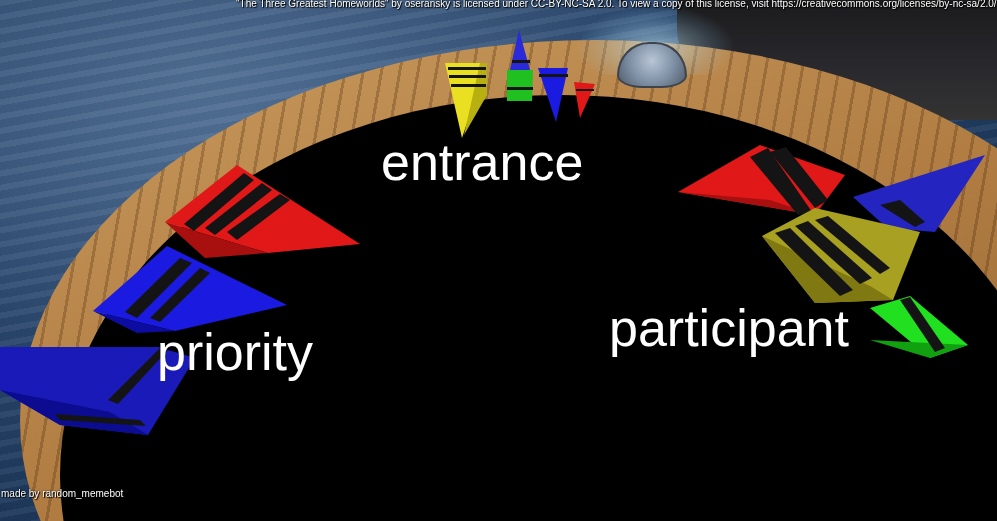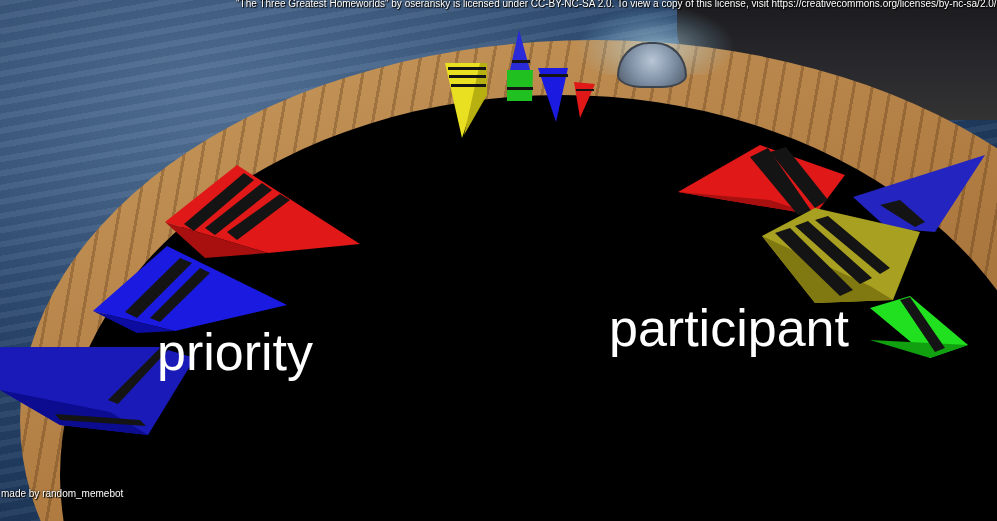--- a/index.html
+++ b/index.html
@@ -103,18 +103,19 @@
       <polygon points="795,226 808,221 872,278 860,284" fill="#141414"></polygon>
       <polygon points="815,220 828,216 890,268 880,274" fill="#141414"></polygon>
     </g>
     <g>
       <polygon points="870,308 910,296 968,345 930,358" fill="#20e020"></polygon>
       <polygon points="870,340 930,358 968,345" fill="#10a010"></polygon>
       <polygon points="900,300 910,297 945,348 935,352" fill="#141414"></polygon>
     </g>
   </svg>
 
+  <div class="label" style="left:381px; top:136px;">entrance</div>
   <div class="label" style="left:609px; top:302px;">participant</div>
   <div class="label" style="left:157px; top:326px;">priority</div>
 
   <div class="credit" style="left:236px; top:-2px; font-size:10px;">"The Three Greatest Homeworlds" by oseransky is licensed under CC-BY-NC-SA 2.0. To view a copy of this license, visit https://creativecommons.org/licenses/by-nc-sa/2.0/.</div>
   <div class="credit" style="left:1px; top:488px;">made by random_memebot</div>
 </div>
 
 </body></html>

